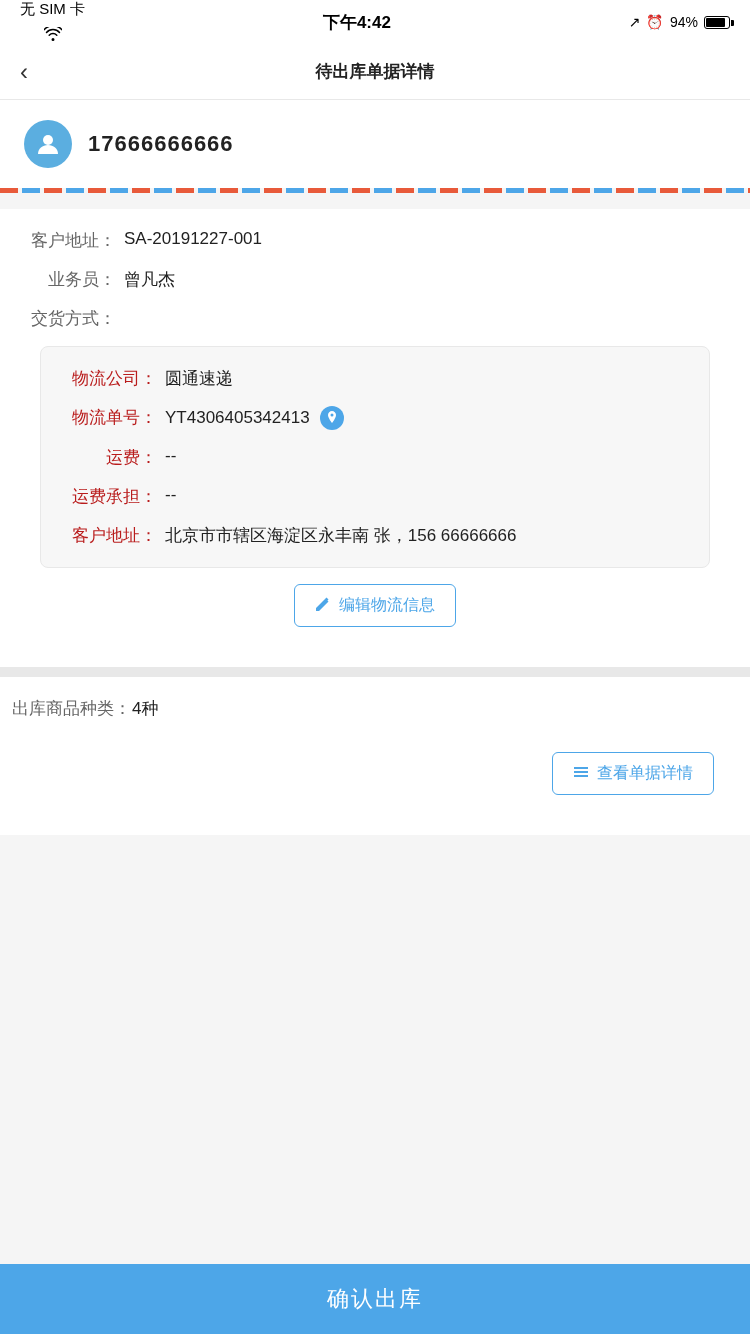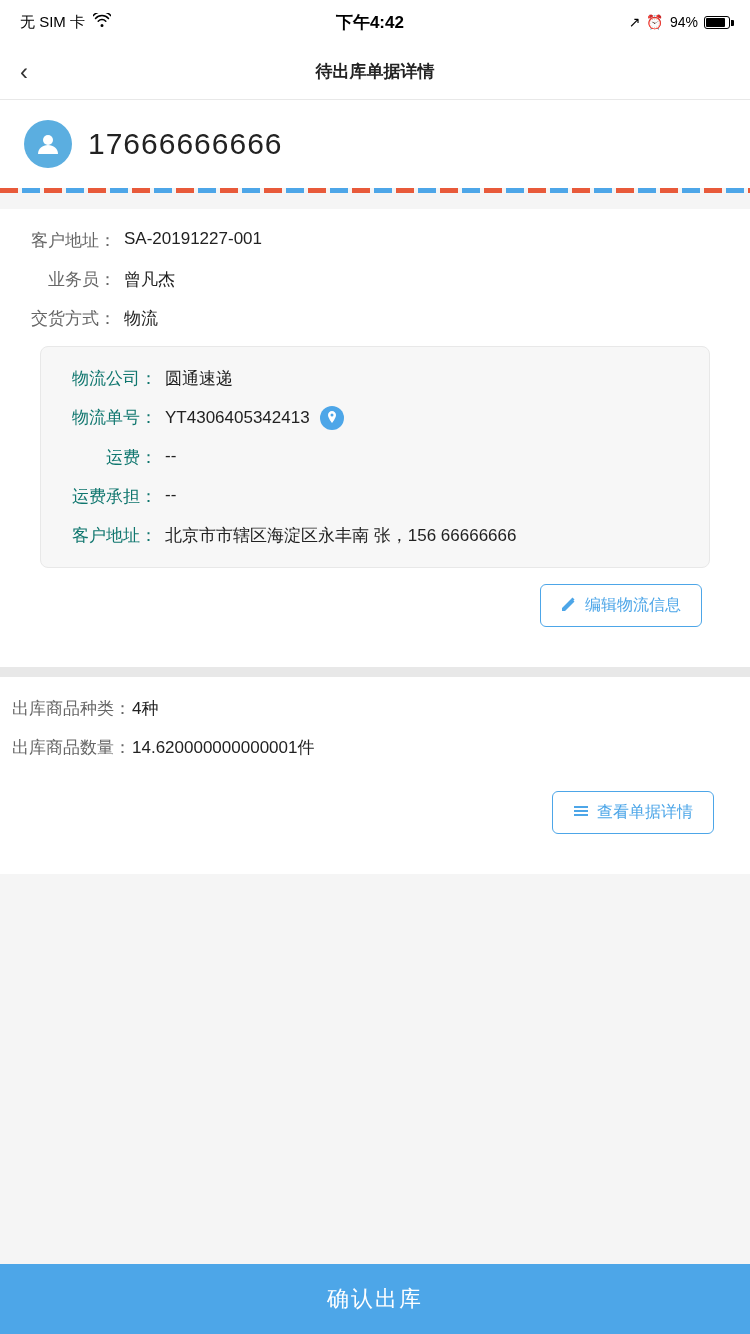--- a/index.html
+++ b/index.html
@@ -17,21 +17,21 @@
     .status-bar {
       background: #fff;
       height: 44px;
       display: flex;
       align-items: center;
       justify-content: space-between;
       padding: 0 20px;
       font-size: 15px;
       font-weight: 500;
     }
-    .status-left { display: flex; align-items: center; gap: 8px; }
+    .status-left { display: flex; align-items: center; gap: 8px; flex-direction: column; }
     .status-center { font-size: 17px; font-weight: 600; }
     .status-right { display: flex; align-items: center; gap: 6px; font-size: 14px; }
     .battery-icon {
       width: 26px; height: 13px; border: 1.5px solid #000; border-radius: 3px; position: relative; display: inline-flex; align-items: center; padding: 1px;
     }
     .battery-icon::after { content: ''; position: absolute; right: -5px; top: 3px; width: 3px; height: 6px; background: #000; border-radius: 0 1px 1px 0; }
     .battery-fill { background: #000; height: 100%; width: 87%; border-radius: 1px; }
 
     
     .nav-bar {
@@ -82,22 +82,22 @@
     }
     .avatar {
       width: 48px; height: 48px;
       background: #5baee0;
       border-radius: 50%;
       display: flex; align-items: center; justify-content: center;
       flex-shrink: 0;
     }
     .avatar svg { width: 28px; height: 28px; }
     .customer-phone {
-      font-size: 30px;
-      font-weight: 400;
+      font-size: 22px;
+      font-weight: 700;
       color: #222;
       letter-spacing: 1px;
     }
 
     
     .info-section {
       background: #fff;
       margin-top: 16px;
       padding: 20px 24px;
     }
@@ -129,21 +129,21 @@
       padding: 20px 24px;
     }
     .logistics-row {
       display: flex;
       align-items: flex-start;
       margin-bottom: 16px;
       font-size: 17px;
     }
     .logistics-row:last-child { margin-bottom: 0; }
     .logistics-label {
-      color: #0f766e;
+      color: #b91c1c;
       min-width: 100px;
       text-align: right;
       flex-shrink: 0;
       padding-right: 8px;
     }
     .logistics-value {
       color: #222;
       flex: 1;
       display: flex;
       align-items: center;
@@ -153,21 +153,21 @@
       width: 24px; height: 24px;
       background: #4da6e8;
       border-radius: 50%;
       display: flex; align-items: center; justify-content: center;
       flex-shrink: 0;
     }
 
     
     .edit-logistics-btn {
       display: flex;
-      justify-content: flex-end;
+      justify-content: center;
       padding: 16px 24px 20px 24px;
       background: #fff;
     }
     .btn-outline {
       border: 1px solid #4da6e8;
       color: #4da6e8;
       background: #fff;
       border-radius: 6px;
       padding: 10px 20px;
       font-size: 16px;
@@ -280,21 +280,20 @@
   <div class="info-row">
     <span class="info-label">客户地址：</span>
     <span class="info-value">SA-20191227-001</span>
   </div>
   <div class="info-row">
     <span class="info-label">业务员：</span>
     <span class="info-value">曾凡杰</span>
   </div>
   <div class="info-row">
     <span class="info-label">交货方式：</span>
-    <span class="info-value">物流</span>
   </div>
 
   <div class="logistics-section">
     <div class="logistics-row">
       <span class="logistics-label">物流公司：</span>
       <span class="logistics-value">圆通速递</span>
     </div>
     <div class="logistics-row">
       <span class="logistics-label">物流单号：</span>
       <span class="logistics-value">
@@ -331,24 +330,20 @@
     </button>
   </div>
 </div>
 
 <div class="section-separator"></div>
 
 <div class="goods-section">
   <div class="goods-row">
     <span class="goods-label">出库商品种类：</span>
     <span class="goods-value">4种</span>
-  </div>
-  <div class="goods-row">
-    <span class="goods-label">出库商品数量：</span>
-    <span class="goods-value">14.620000000000001件</span>
   </div>
 
   <div class="view-details-btn">
     <button class="btn-outline">
       <span>
         <svg width="16" height="16" viewBox="0 0 16 16" fill="#4da6e8">
           <rect x="1" y="3" width="14" height="2"></rect>
           <rect x="1" y="7" width="14" height="2"></rect>
           <rect x="1" y="11" width="14" height="2"></rect>
         </svg>

